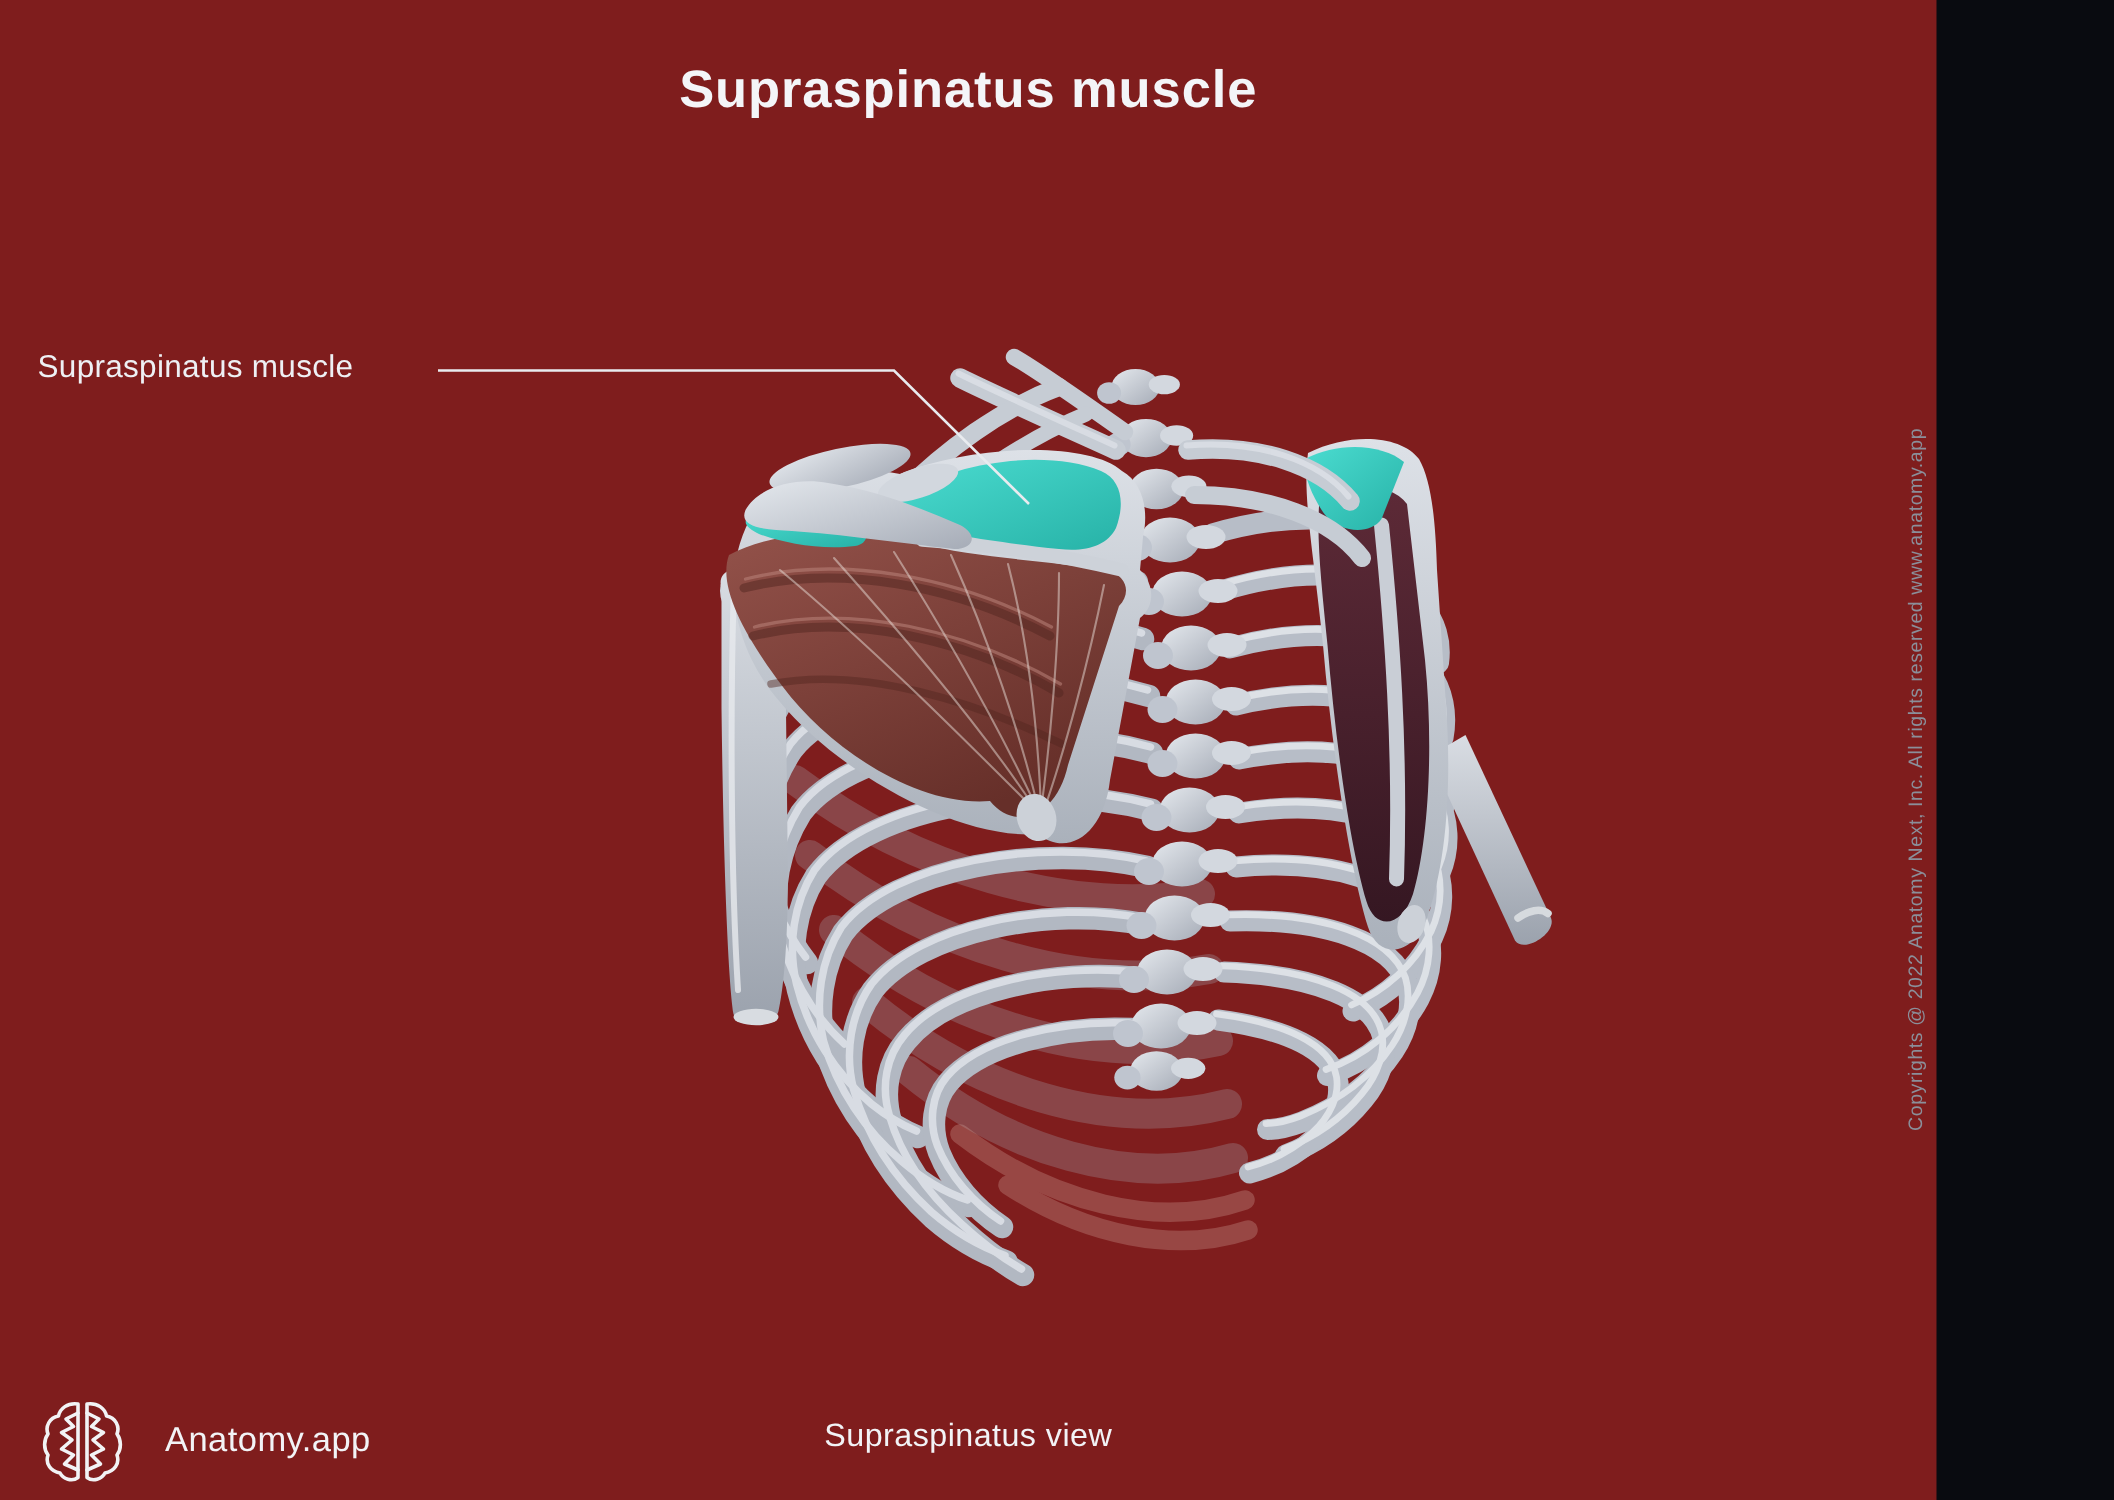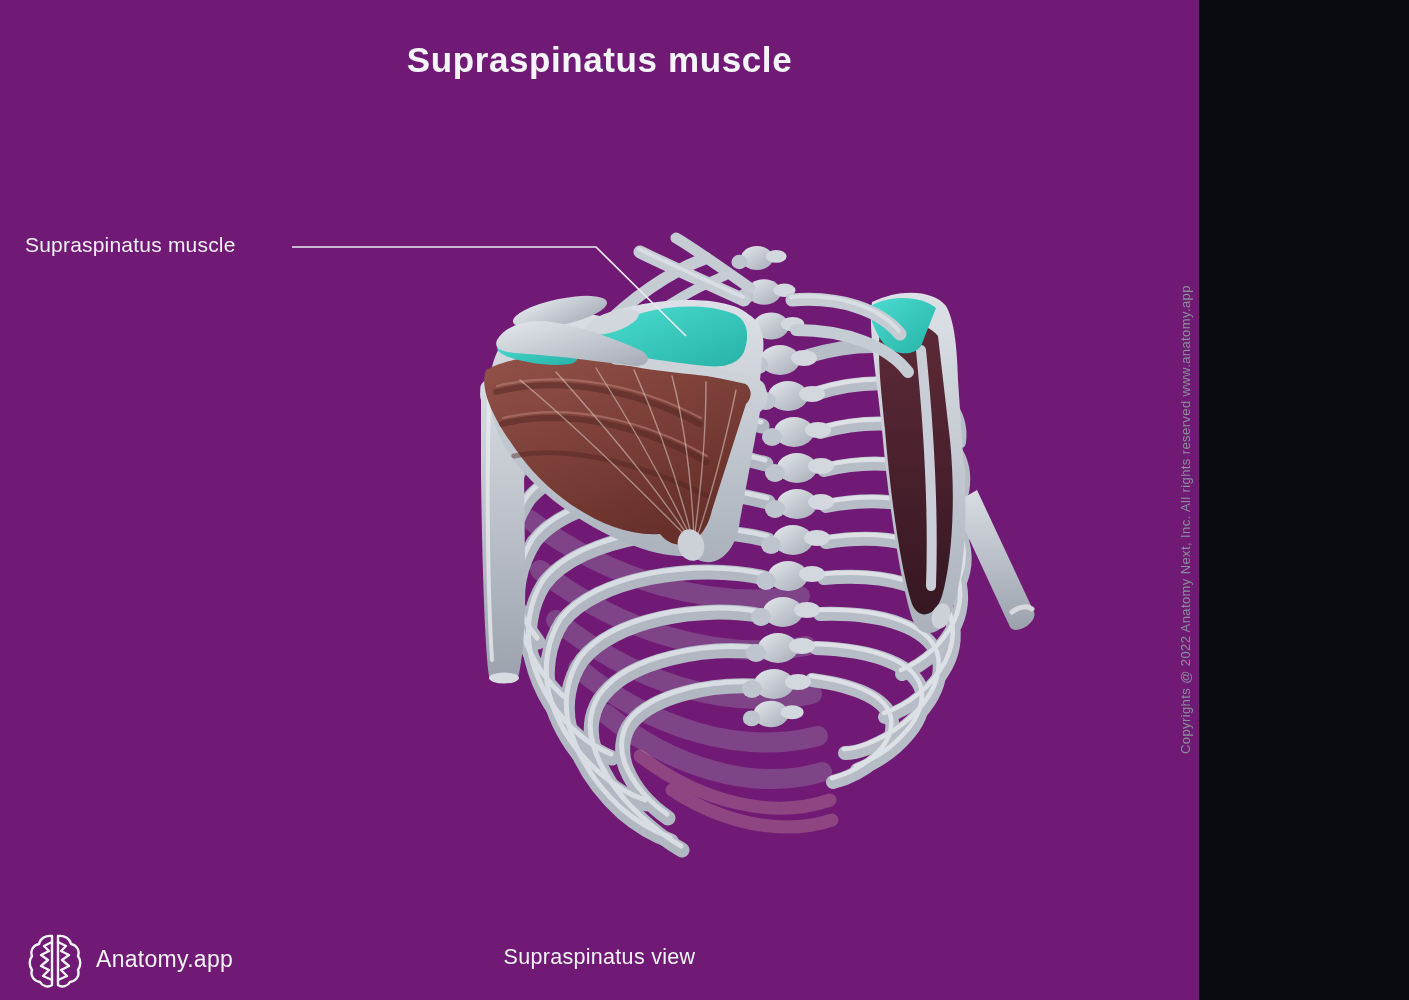--- a/index.html
+++ b/index.html
@@ -1,18 +1,18 @@
 <!DOCTYPE html>
 <html><head>
 <meta charset="utf-8">
 <style>
   html,body{margin:0;padding:0;background:#090b10;}
   .page{
-    position:relative;width:1199px;height:1000px;overflow:hidden;
-    background:#701a75;
+    position:relative;width:1291px;height:1000px;overflow:hidden;
+    background:#7f1d1d;
     font-family:"Liberation Sans", sans-serif;
     -webkit-font-smoothing:antialiased;
   }
   .title{
     position:absolute;left:0;top:40px;width:100%;text-align:center;
     font-size:35px;font-weight:700;letter-spacing:.6px;color:#f4f5f8;margin:0;
   }
   .muscle-label{
     position:absolute;left:25px;top:233px;
     font-size:21px;font-weight:500;letter-spacing:.2px;color:#eef0f4;
@@ -20,21 +20,21 @@
   }
   .anatomy-stage{position:absolute;inset:0;}
   .copyright{
     position:absolute;right:3px;top:238px;height:564px;width:22px;
     writing-mode:vertical-rl;transform:rotate(180deg);
     display:flex;align-items:center;justify-content:center;
     font-size:13px;letter-spacing:.4px;color:#8b8f9a;white-space:nowrap;
   }
   .footer-brand{
     position:absolute;left:28px;top:929px;height:60px;
-    display:flex;align-items:center;gap:14px;cursor:pointer;
+    display:flex;align-items:center;gap:28px;cursor:pointer;
   }
   .brand-text{font-size:23px;font-weight:500;color:#f2f3f6;letter-spacing:.3px;}
   .view-caption{
     position:absolute;left:0;top:945px;width:100%;text-align:center;
     font-size:21.5px;font-weight:500;letter-spacing:.3px;color:#f2f3f6;
   }
 </style>
 </head>
 <body>
 

